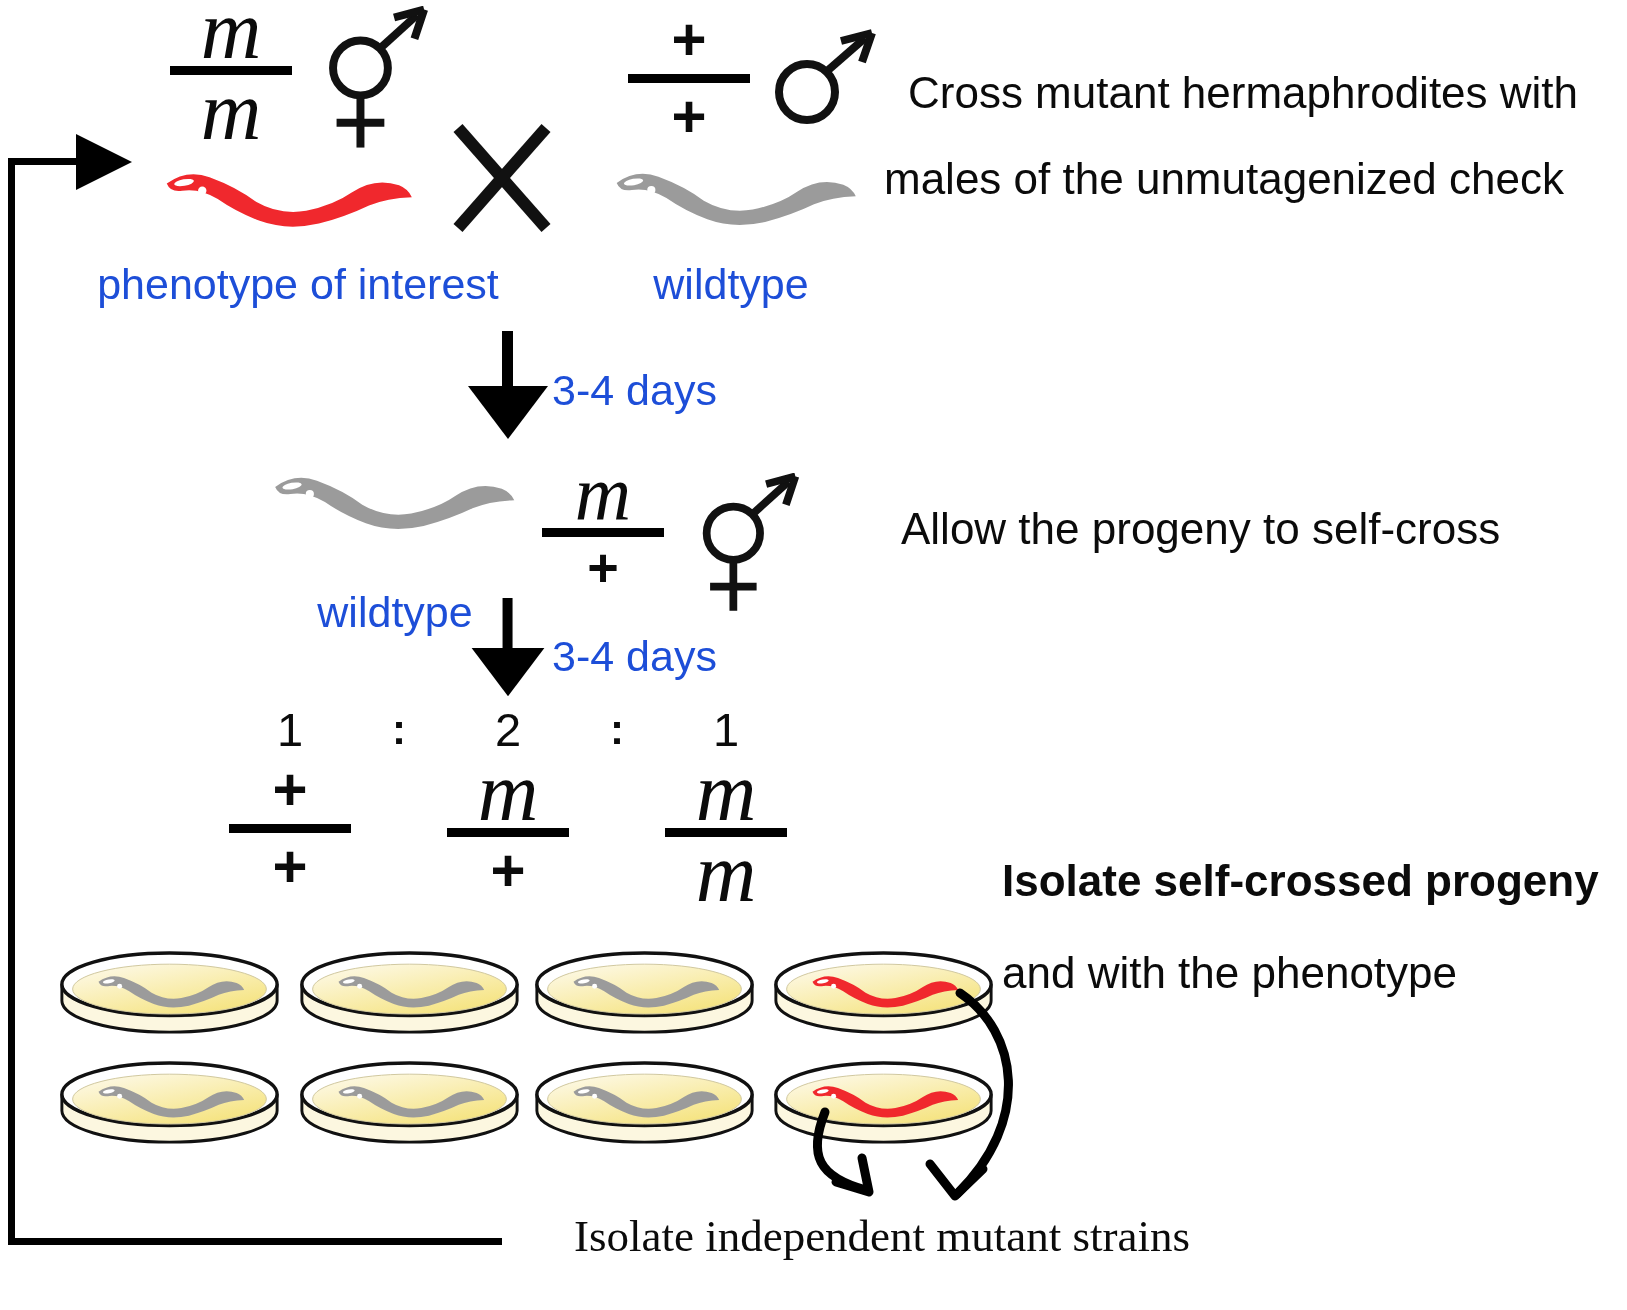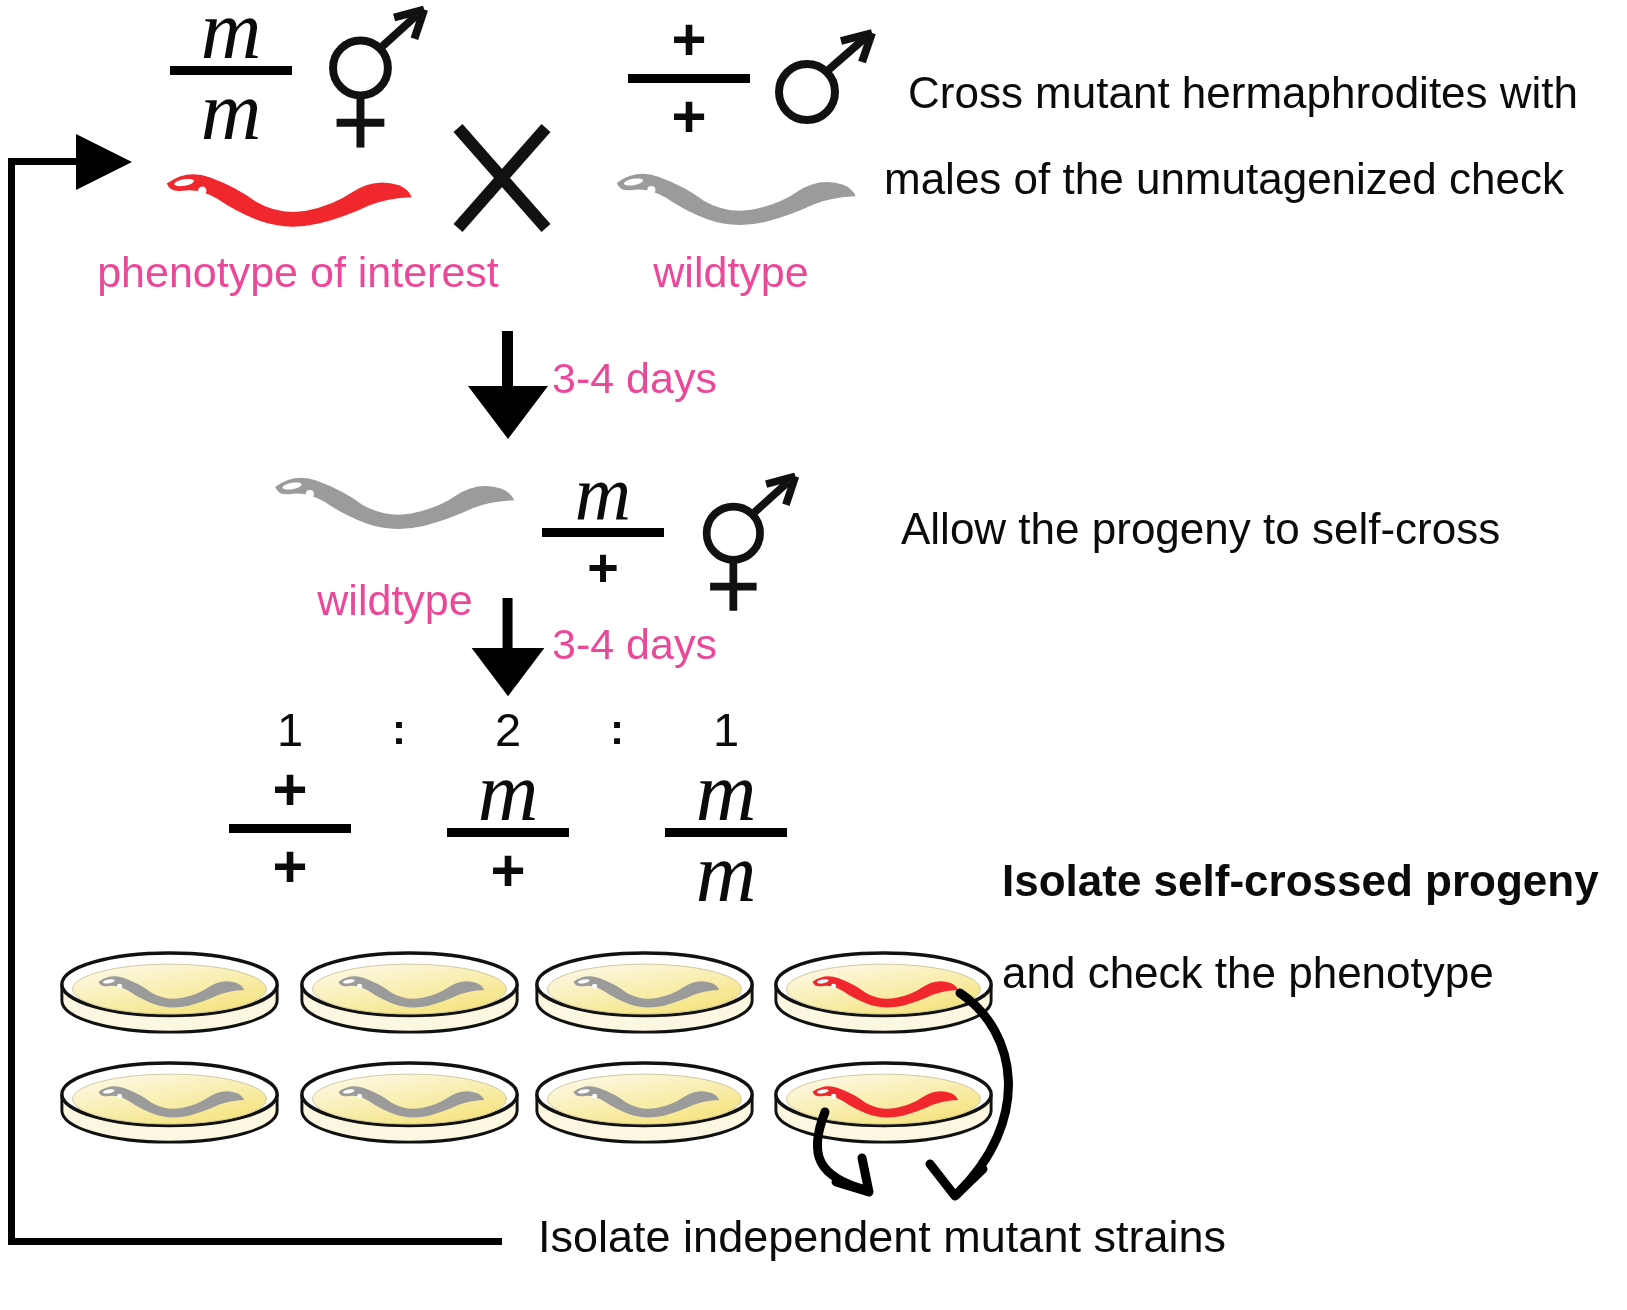--- a/index.html
+++ b/index.html
@@ -1,21 +1,21 @@
 <!DOCTYPE html>
 <html><head>
 <meta charset="utf-8">
 <style>
   html,body{margin:0;padding:0;background:#ffffff;}
   #figure{
     position:relative;width:1627px;height:1310px;background:#ffffff;
     font-family:"Liberation Sans",sans-serif;color:#0b0b0b;overflow:hidden;
   }
   .abs{position:absolute;}
-  .label{font-size:43px;line-height:1.05;color:#ec4899;white-space:nowrap;}
+  .label{font-size:43px;line-height:1.05;color:#1d4ed8;white-space:nowrap;margin-top:12px;}
   .annot{font-size:44px;line-height:1.05;color:#0b0b0b;white-space:nowrap;}
   .center{text-align:center;}
   
   .fraction{display:flex;flex-direction:column;align-items:center;}
   .fraction .gm{
     font-family:"Liberation Serif","DejaVu Serif",serif;
     font-style:italic;font-size:84px;line-height:0.74;height:60px;
     display:flex;align-items:center;justify-content:center;
   }
   .fraction .gp{
@@ -169,21 +169,21 @@
     <span class="bar"></span>
     <span class="gp">+</span>
   </div>
   <div class="abs fraction" style="left:661px;top:762px;width:130px;">
     <span class="gm">m</span>
     <span class="bar"></span>
     <span class="gm">m</span>
   </div>
 
   <div class="abs annot" style="left:1002px;top:858px;font-weight:bold;">Isolate self-crossed progeny</div>
-  <div class="abs annot" style="left:1002px;top:950px;">and check the phenotype</div>
+  <div class="abs annot" style="left:1002px;top:950px;">and with the phenotype</div>
 
   <div class="abs" style="left:0;top:0;" id="dish-grid">
       <svg class="abs" style="left:57px;top:940px;color:#9b9b9b;" width="225" height="108" viewBox="0 0 230 110">
       <use href="#dish-shape"></use>
       <use href="#worm-shape" x="38" y="27" width="155" height="50"></use>
     </svg>
       <svg class="abs" style="left:297px;top:940px;color:#9b9b9b;" width="225" height="108" viewBox="0 0 230 110">
       <use href="#dish-shape"></use>
       <use href="#worm-shape" x="38" y="27" width="155" height="50"></use>
     </svg>
@@ -213,15 +213,15 @@
     </svg>
     </div>
 
   <svg class="abs" style="left:770px;top:970px;" width="300" height="250" viewBox="0 0 300 250">
     <path d="M 190,23 C 248,62 262,150 187,224" fill="none" stroke="#000" stroke-width="9" stroke-linecap="round"></path>
     <path d="M 160,194 L 185,226 L 213,199" fill="none" stroke="#000" stroke-width="9" stroke-linecap="round" stroke-linejoin="round"></path>
     <path d="M 55,142 C 38,185 48,207 96,220" fill="none" stroke="#000" stroke-width="9" stroke-linecap="round"></path>
     <path d="M 66,212 L 99,222 L 92,188" fill="none" stroke="#000" stroke-width="9" stroke-linecap="round" stroke-linejoin="round"></path>
   </svg>
 
-  <div class="abs annot center" style="left:532px;top:1213px;width:700px;font-size:45px;">Isolate independent mutant strains</div>
+  <div class="abs annot center" style="left:532px;top:1213px;width:700px;font-size:45px;font-family:Liberation Serif, serif;">Isolate independent mutant strains</div>
 
 </div>
 
 </body></html>

